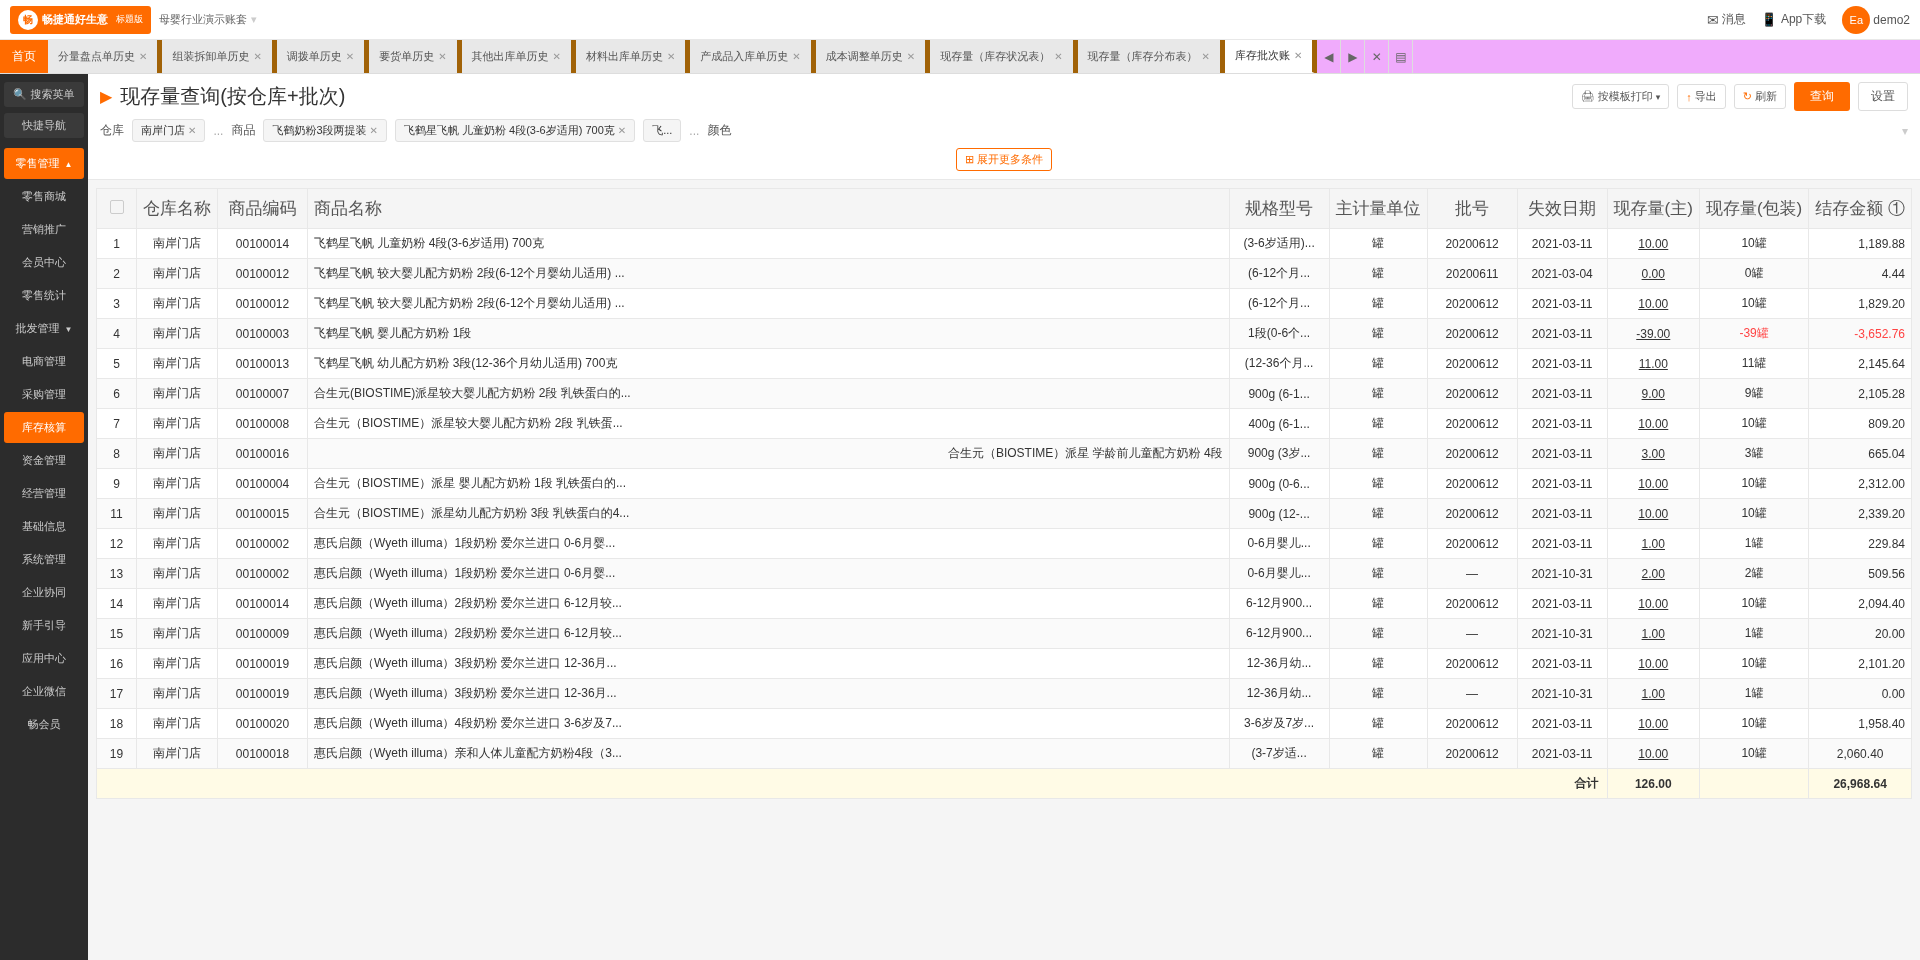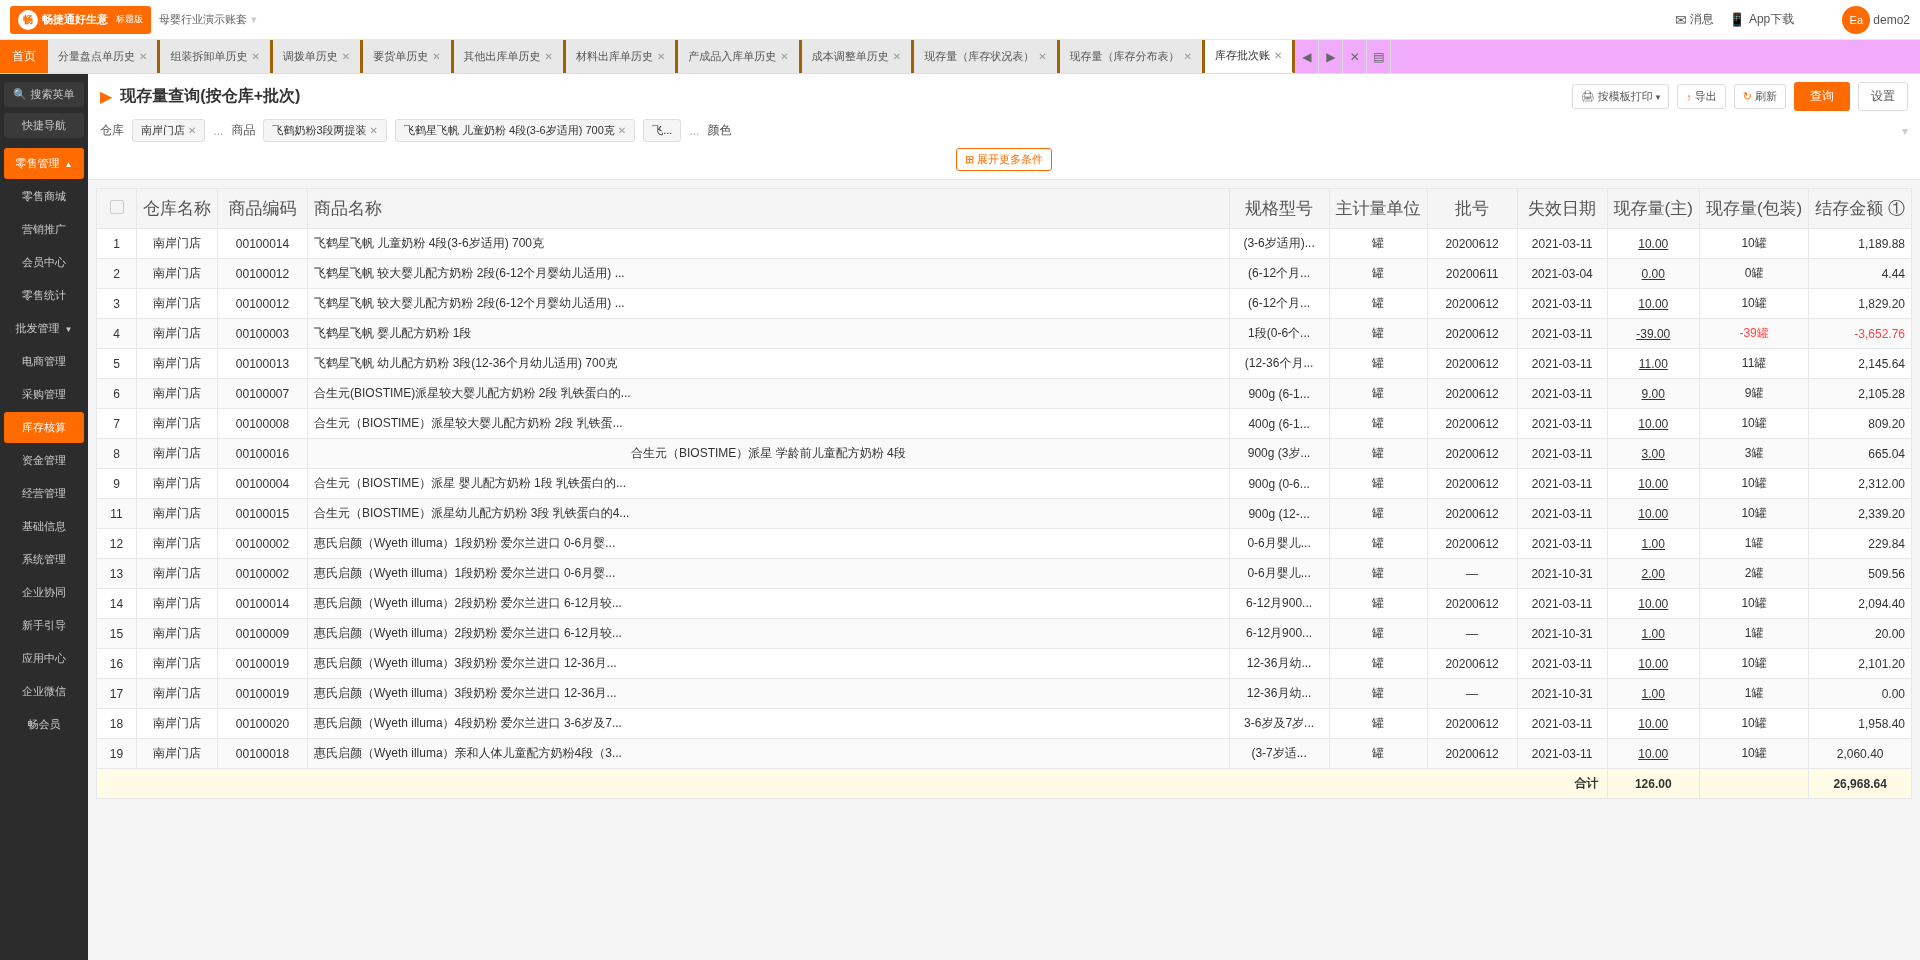--- a/index.html
+++ b/index.html
@@ -7,25 +7,25 @@
     
     
     .top-bar { display: flex; align-items: center; background: #fff; border-bottom: 1px solid #e8e8e8; height: 40px; padding: 0 10px; justify-content: space-between; }
     .top-bar-left { display: flex; align-items: center; gap: 8px; }
     .logo-area { display: flex; align-items: center; gap: 4px; background: #ff6b00; color: #fff; padding: 4px 8px; border-radius: 3px; font-size: 11px; font-weight: bold; cursor: pointer; }
     .logo-icon { width: 20px; height: 20px; background: #fff; border-radius: 50%; display: flex; align-items: center; justify-content: center; }
     .logo-icon span { color: #ff6b00; font-size: 10px; font-weight: bold; }
     .breadcrumb-area { display: flex; align-items: center; gap: 4px; font-size: 11px; color: #666; }
     .top-bar-right { display: flex; align-items: center; gap: 16px; font-size: 12px; color: #555; }
     .top-btn { display: flex; align-items: center; gap: 3px; cursor: pointer; color: #555; }
-    .user-avatar { width: 28px; height: 28px; border-radius: 50%; background: #ff6b00; display: flex; align-items: center; justify-content: center; color: #fff; font-size: 11px; margin-left: 32px; }
+    .user-avatar { width: 28px; height: 28px; border-radius: 50%; background: #ff6b00; display: flex; align-items: center; justify-content: center; color: #fff; font-size: 11px; }
 
     
     .tab-bar { display: flex; align-items: center; background: #f0abfc; border-bottom: 1px solid #ddd; height: 34px; overflow: hidden; }
-    .tab-item { display: flex; align-items: center; padding: 0 10px; height: 34px; border-right: 3px solid #a16207; background: #e8e8e8; font-size: 11px; cursor: pointer; white-space: nowrap; gap: 4px; color: #555; flex-shrink: 0; }
+    .tab-item { display: flex; align-items: center; padding: 0 10px; height: 34px; border-right: 5px solid #a16207; background: #e8e8e8; font-size: 11px; cursor: pointer; white-space: nowrap; gap: 4px; color: #555; flex-shrink: 0; }
     .tab-item.active { background: #fff; color: #333; border-bottom: 2px solid #fff; }
     .tab-item:first-child { background: #ff6b00; color: #fff; padding: 0 12px; font-size: 12px; border: none; }
     .tab-close { font-size: 10px; color: #999; cursor: pointer; }
     .tab-nav-btn { display: flex; align-items: center; justify-content: center; width: 24px; height: 34px; cursor: pointer; color: #666; border-right: 1px solid #ddd; flex-shrink: 0; }
 
     
     .main-layout { display: flex; height: calc(960px - 74px); }
 
     
     .sidebar { width: 88px; background: #2c2c2c; display: flex; flex-direction: column; align-items: center; padding-top: 8px; flex-shrink: 0; }
@@ -34,21 +34,21 @@
     .sidebar-item { width: 80px; padding: 8px 0; color: #ccc; font-size: 11px; cursor: pointer; text-align: center; border-radius: 3px; margin-bottom: 2px; }
     .sidebar-item.active { background: #ff6b00; color: #fff; }
     .sidebar-item .arrow { display: inline-block; font-size: 8px; margin-left: 2px; }
 
     
     .content { flex: 1; display: flex; flex-direction: column; background: #f5f5f5; overflow: hidden; }
 
     
     .query-section { background: #fff; border-bottom: 1px solid #e8e8e8; padding: 8px 12px; }
     .page-title-row { display: flex; align-items: center; justify-content: space-between; margin-bottom: 8px; }
-    .page-title { font-size: 16px; font-weight: bold; color: #333; }
+    .page-title { font-size: 20px; font-weight: normal; color: #333; }
     .page-actions { display: flex; align-items: center; gap: 8px; }
     .action-btn { display: flex; align-items: center; gap: 3px; padding: 4px 8px; border: 1px solid #ddd; border-radius: 3px; background: #fff; cursor: pointer; font-size: 11px; color: #555; }
     .query-btn { background: #ff6b00; color: #fff; border: none; padding: 6px 16px; border-radius: 3px; cursor: pointer; font-size: 12px; }
     .setting-btn { background: #fff; color: #555; border: 1px solid #ddd; padding: 5px 12px; border-radius: 3px; cursor: pointer; font-size: 12px; }
 
     
     .filter-row { display: flex; align-items: center; gap: 8px; margin-bottom: 6px; flex-wrap: wrap; }
     .filter-label { font-size: 12px; color: #555; white-space: nowrap; }
     .filter-tag { display: flex; align-items: center; gap: 3px; background: #f5f5f5; border: 1px solid #e0e0e0; border-radius: 3px; padding: 3px 8px; font-size: 11px; color: #333; cursor: pointer; }
     .filter-tag .close-x { color: #999; cursor: pointer; font-size: 10px; }
@@ -407,21 +407,21 @@
     <td>20200612</td>
     <td>2021-03-11</td>
     <td class="underline-link">10.00</td>
     <td class="">10罐</td>
     <td class="" style="text-align:right;">809.20</td>
   </tr>
             <tr>
     <td>8</td>
     <td>南岸门店</td>
     <td>00100016</td>
-    <td class="col-name" style="text-align:center;">合生元（BIOSTIME）派星 学龄前儿童配方奶粉 4段</td>
+    <td class="col-name" style="text-align:right;">合生元（BIOSTIME）派星 学龄前儿童配方奶粉 4段</td>
     <td>900g (3岁...</td>
     <td>罐</td>
     <td>20200612</td>
     <td>2021-03-11</td>
     <td class="underline-link">3.00</td>
     <td class="">3罐</td>
     <td class="" style="text-align:right;">665.04</td>
   </tr>
             <tr>
     <td>9</td>

